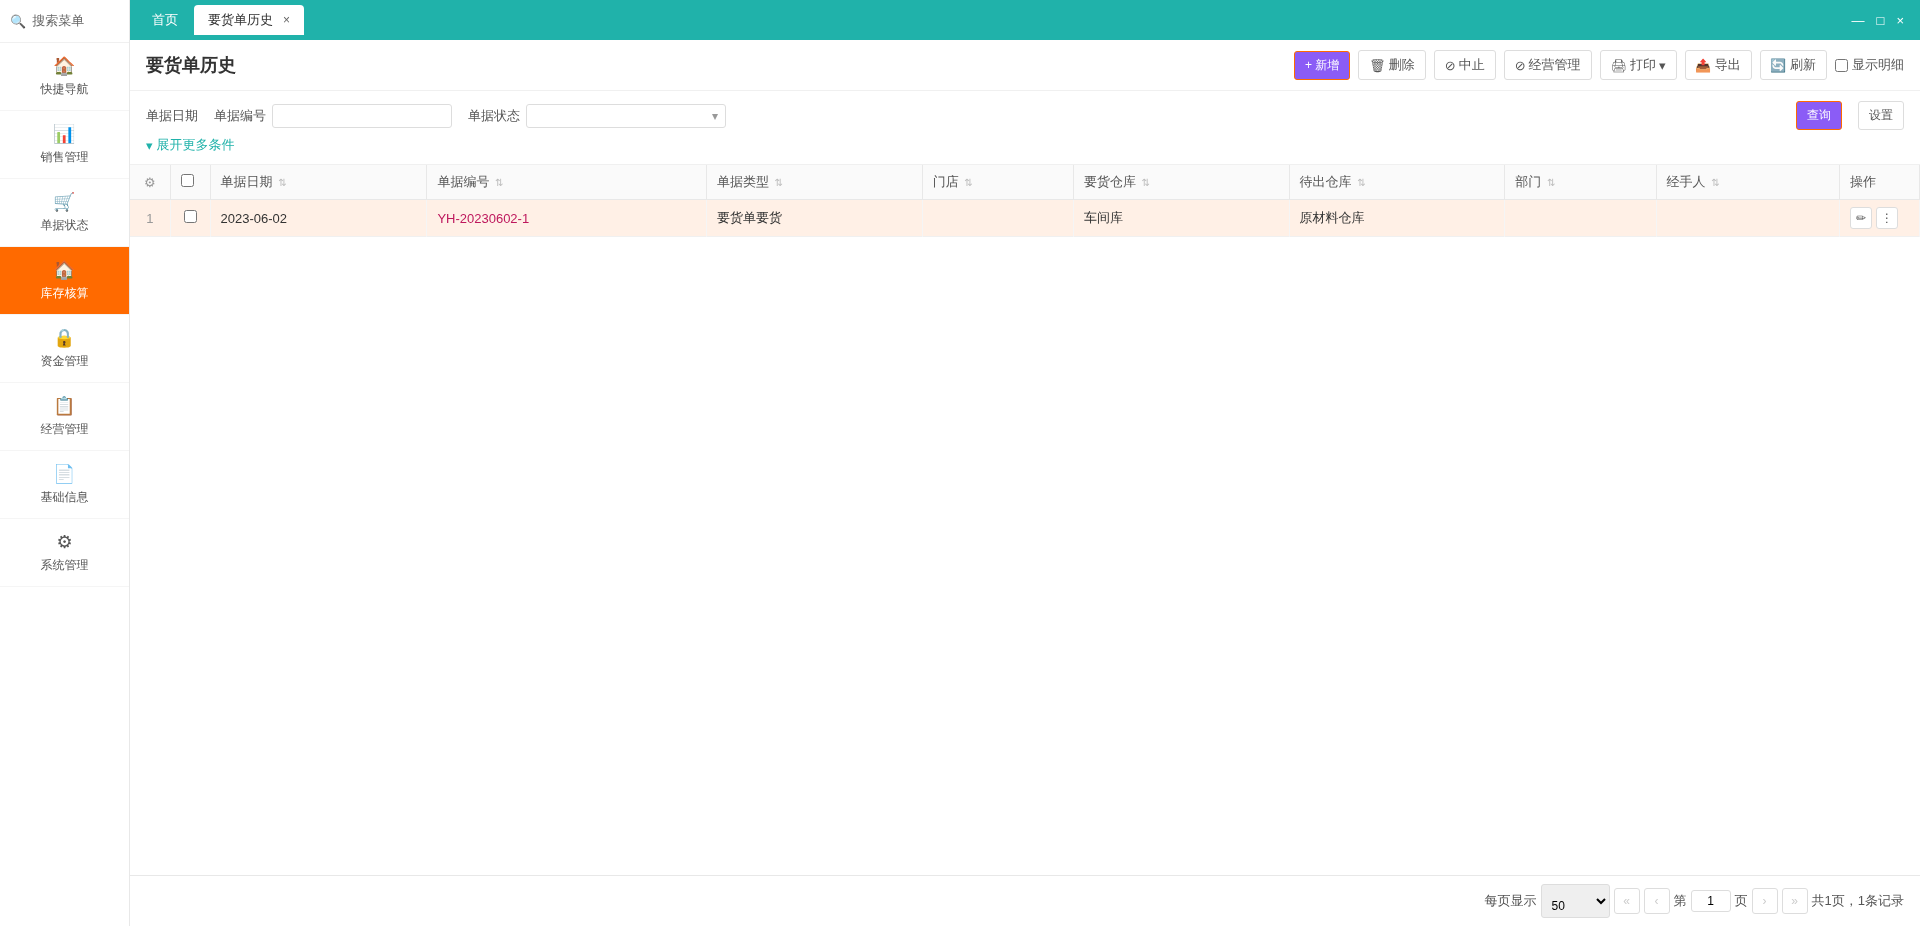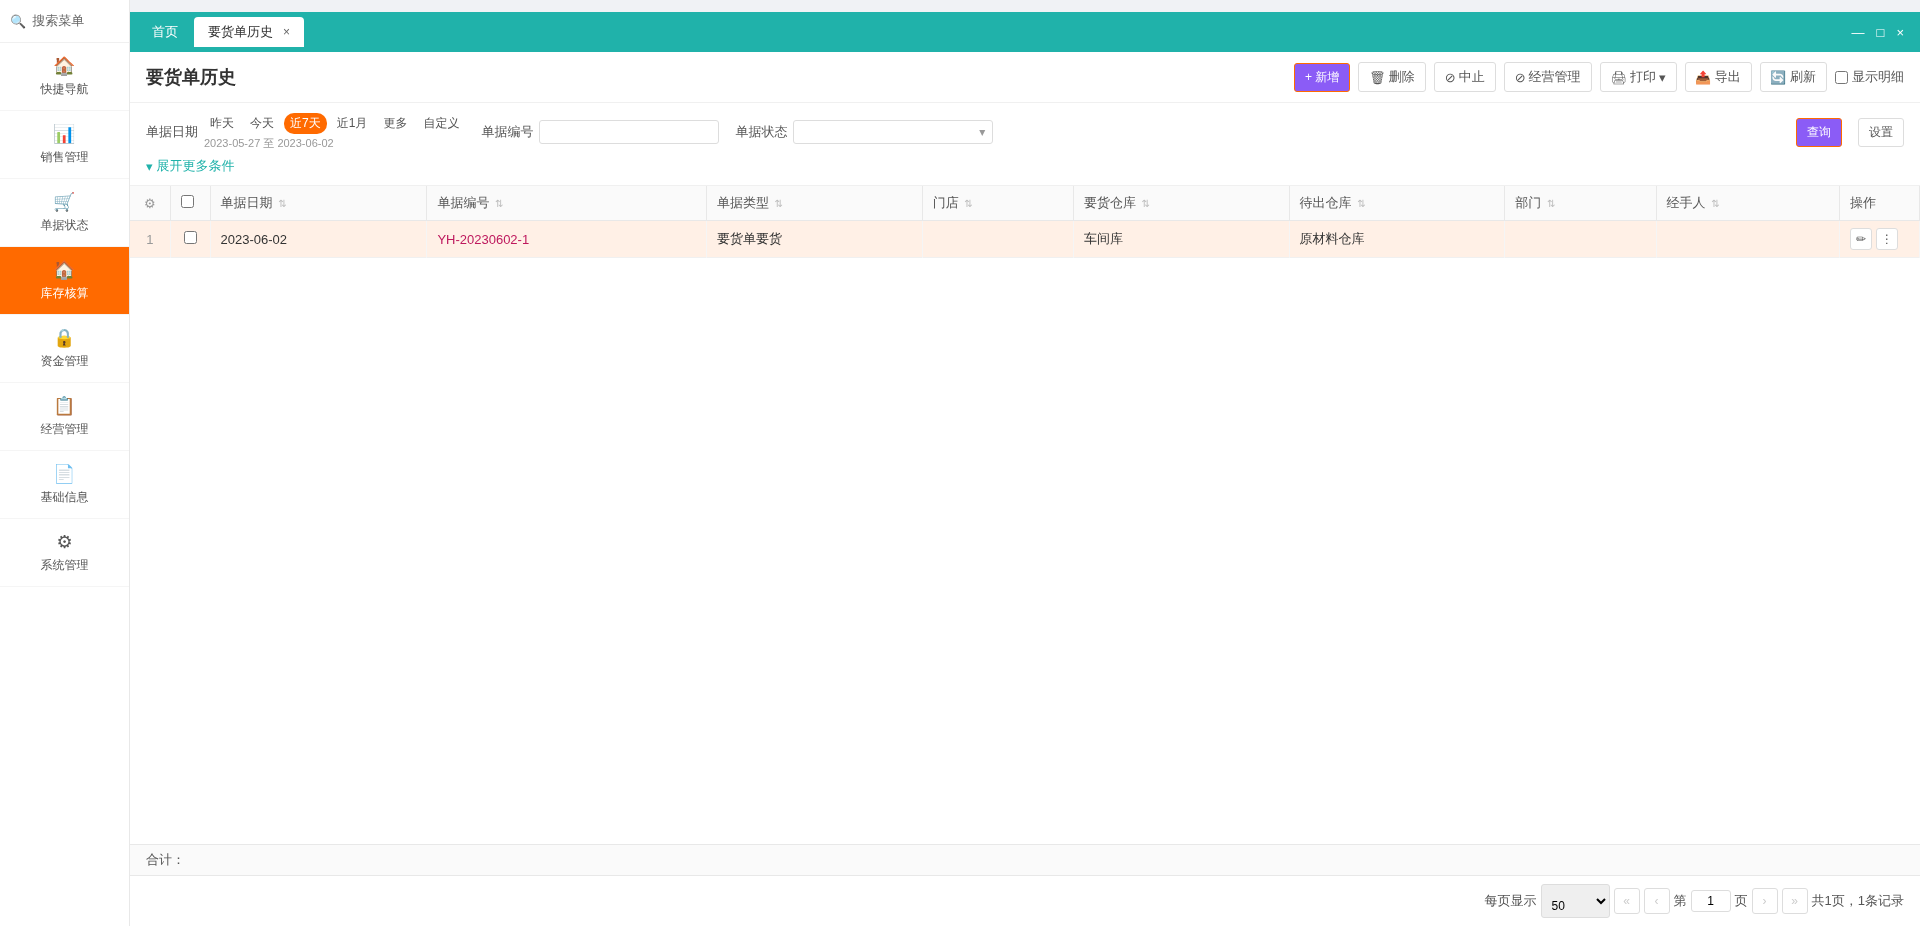--- a/index.html
+++ b/index.html
@@ -50,21 +50,20 @@
 
     
     .tab-bar {
       height: 40px;
       background: #20b2aa;
       display: flex;
       align-items: center;
       padding: 0 8px;
       gap: 2px;
       flex-shrink: 0;
-      margin-top: 12px;
     }
     .tab-item {
       height: 30px;
       padding: 0 14px;
       display: flex;
       align-items: center;
       gap: 6px;
       border-radius: 4px 4px 0 0;
       cursor: pointer;
       color: #fff;
@@ -417,31 +416,20 @@
         <input type="checkbox" style="cursor: pointer;">
         <span>显示明细</span>
       </div>
     </div>
 
     <div class="filter-area">
       <div class="filter-row">
 
         <div class="filter-group">
           <span class="filter-label">单据日期</span>
-          <div style="display:flex;flex-direction:column;">
-            <div class="filter-date-btns">
-              <span class="date-btn">昨天</span>
-              <span class="date-btn">今天</span>
-              <span class="date-btn active">近7天</span>
-              <span class="date-btn">近1月</span>
-              <span class="date-btn">更多</span>
-              <span class="date-btn">自定义</span>
-            </div>
-            <div class="date-range-text">2023-05-27 至 2023-06-02</div>
-          </div>
         </div>
 
         <div class="filter-group">
           <span class="filter-label">单据编号</span>
           <input class="filter-input" type="text" value="" style="">
         </div>
 
         <div class="filter-group">
           <span class="filter-label">单据状态</span>
           <div class="select-wrapper">
@@ -521,23 +509,20 @@
       <td></td>
       <td>
         <button class="row-action-btn" title="编辑">✏</button>
         <button class="row-action-btn" title="更多">⋮</button>
       </td>
     </tr>
           </tbody>
       </table>
     </div>
 
-    <div class="table-footer">
-      <span class="footer-total">合计：</span>
-    </div>
 
     <div class="pagination-bar">
       <span class="pagination-label">每页显示</span>
       <select class="page-size-select">
         <option value="50">50</option>
         <option value="100">100</option>
         <option value="200">200</option>
       </select>
       <button class="page-btn disabled">«</button>
       <button class="page-btn disabled">‹</button>

